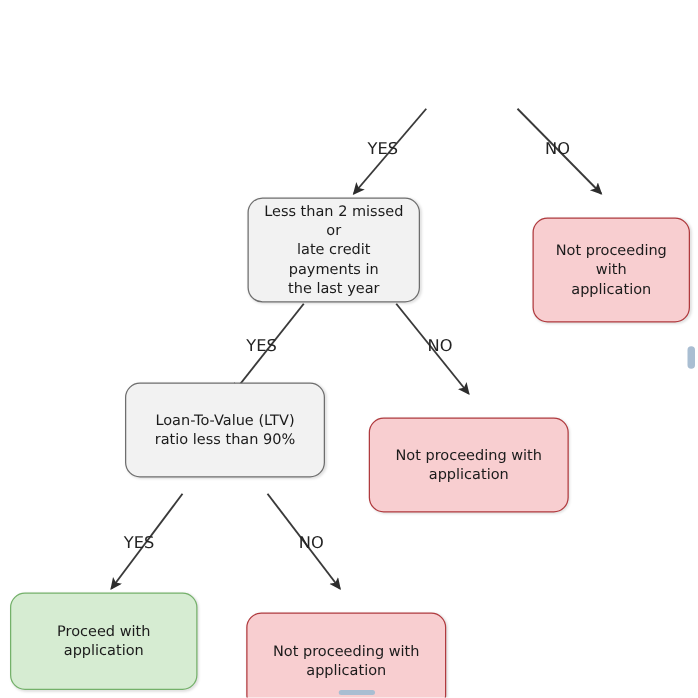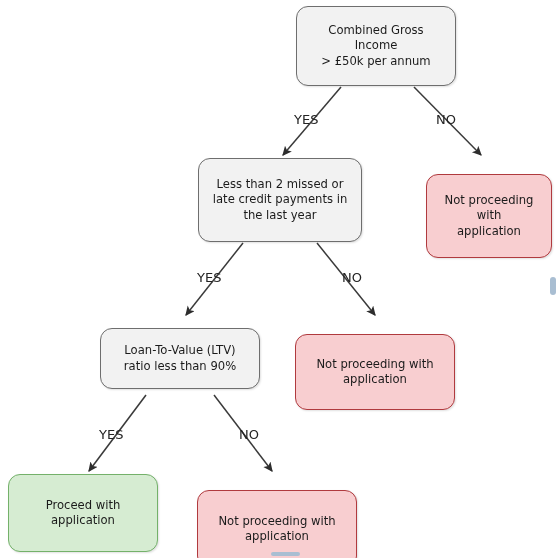--- a/index.html
+++ b/index.html
@@ -106,37 +106,33 @@
     <g>
       <path fill="none" stroke="#3a3a3a" stroke-width="1.5" marker-end="url(#arrowhead)" d="M 341 87 L 283 155"></path>
       <path fill="none" stroke="#3a3a3a" stroke-width="1.5" marker-end="url(#arrowhead)" d="M 414 87 L 481 155"></path>
       <path fill="none" stroke="#3a3a3a" stroke-width="1.5" marker-end="url(#arrowhead)" d="M 243 243 L 186 315"></path>
       <path fill="none" stroke="#3a3a3a" stroke-width="1.5" marker-end="url(#arrowhead)" d="M 317 243 L 375 315"></path>
       <path fill="none" stroke="#3a3a3a" stroke-width="1.5" marker-end="url(#arrowhead)" d="M 146 395 L 89 471"></path>
       <path fill="none" stroke="#3a3a3a" stroke-width="1.5" marker-end="url(#arrowhead)" d="M 214 395 L 272 471"></path>
     </g>
   </svg>
 
-  <div class="node decision" style="left: 296px; top: 6px; width: 160px; height: 80px;">
-    <span class="node-label">Combined Gross Income
-&gt; £50k per annum</span>
-  </div>
 
-  <div class="node decision" style="left: 198px; top: 158px; width: 164px; height: 84px;">
+  <div class="node decision" style="left: 198px; top: 158px; width: 138px; height: 84px;">
     <span class="node-label">Less than 2 missed or
 late credit payments in
 the last year</span>
   </div>
 
   <div class="node reject" style="left: 426px; top: 158px; width: 126px; height: 84px;">
     <span class="node-label">Not proceeding with
 application</span>
   </div>
 
-  <div class="node decision" style="left: 100px; top: 328px; width: 160px; height: 61px;">
+  <div class="node decision" style="left: 100px; top: 306px; width: 160px; height: 76px;">
     <span class="node-label">Loan-To-Value (LTV)
 ratio less than 90%</span>
   </div>
 
   <div class="node reject" style="left: 295px; top: 318px; width: 160px; height: 76px;">
     <span class="node-label">Not proceeding with
 application</span>
   </div>
 
   <div class="node accept" style="left: 8px; top: 474px; width: 150px; height: 78px;">

